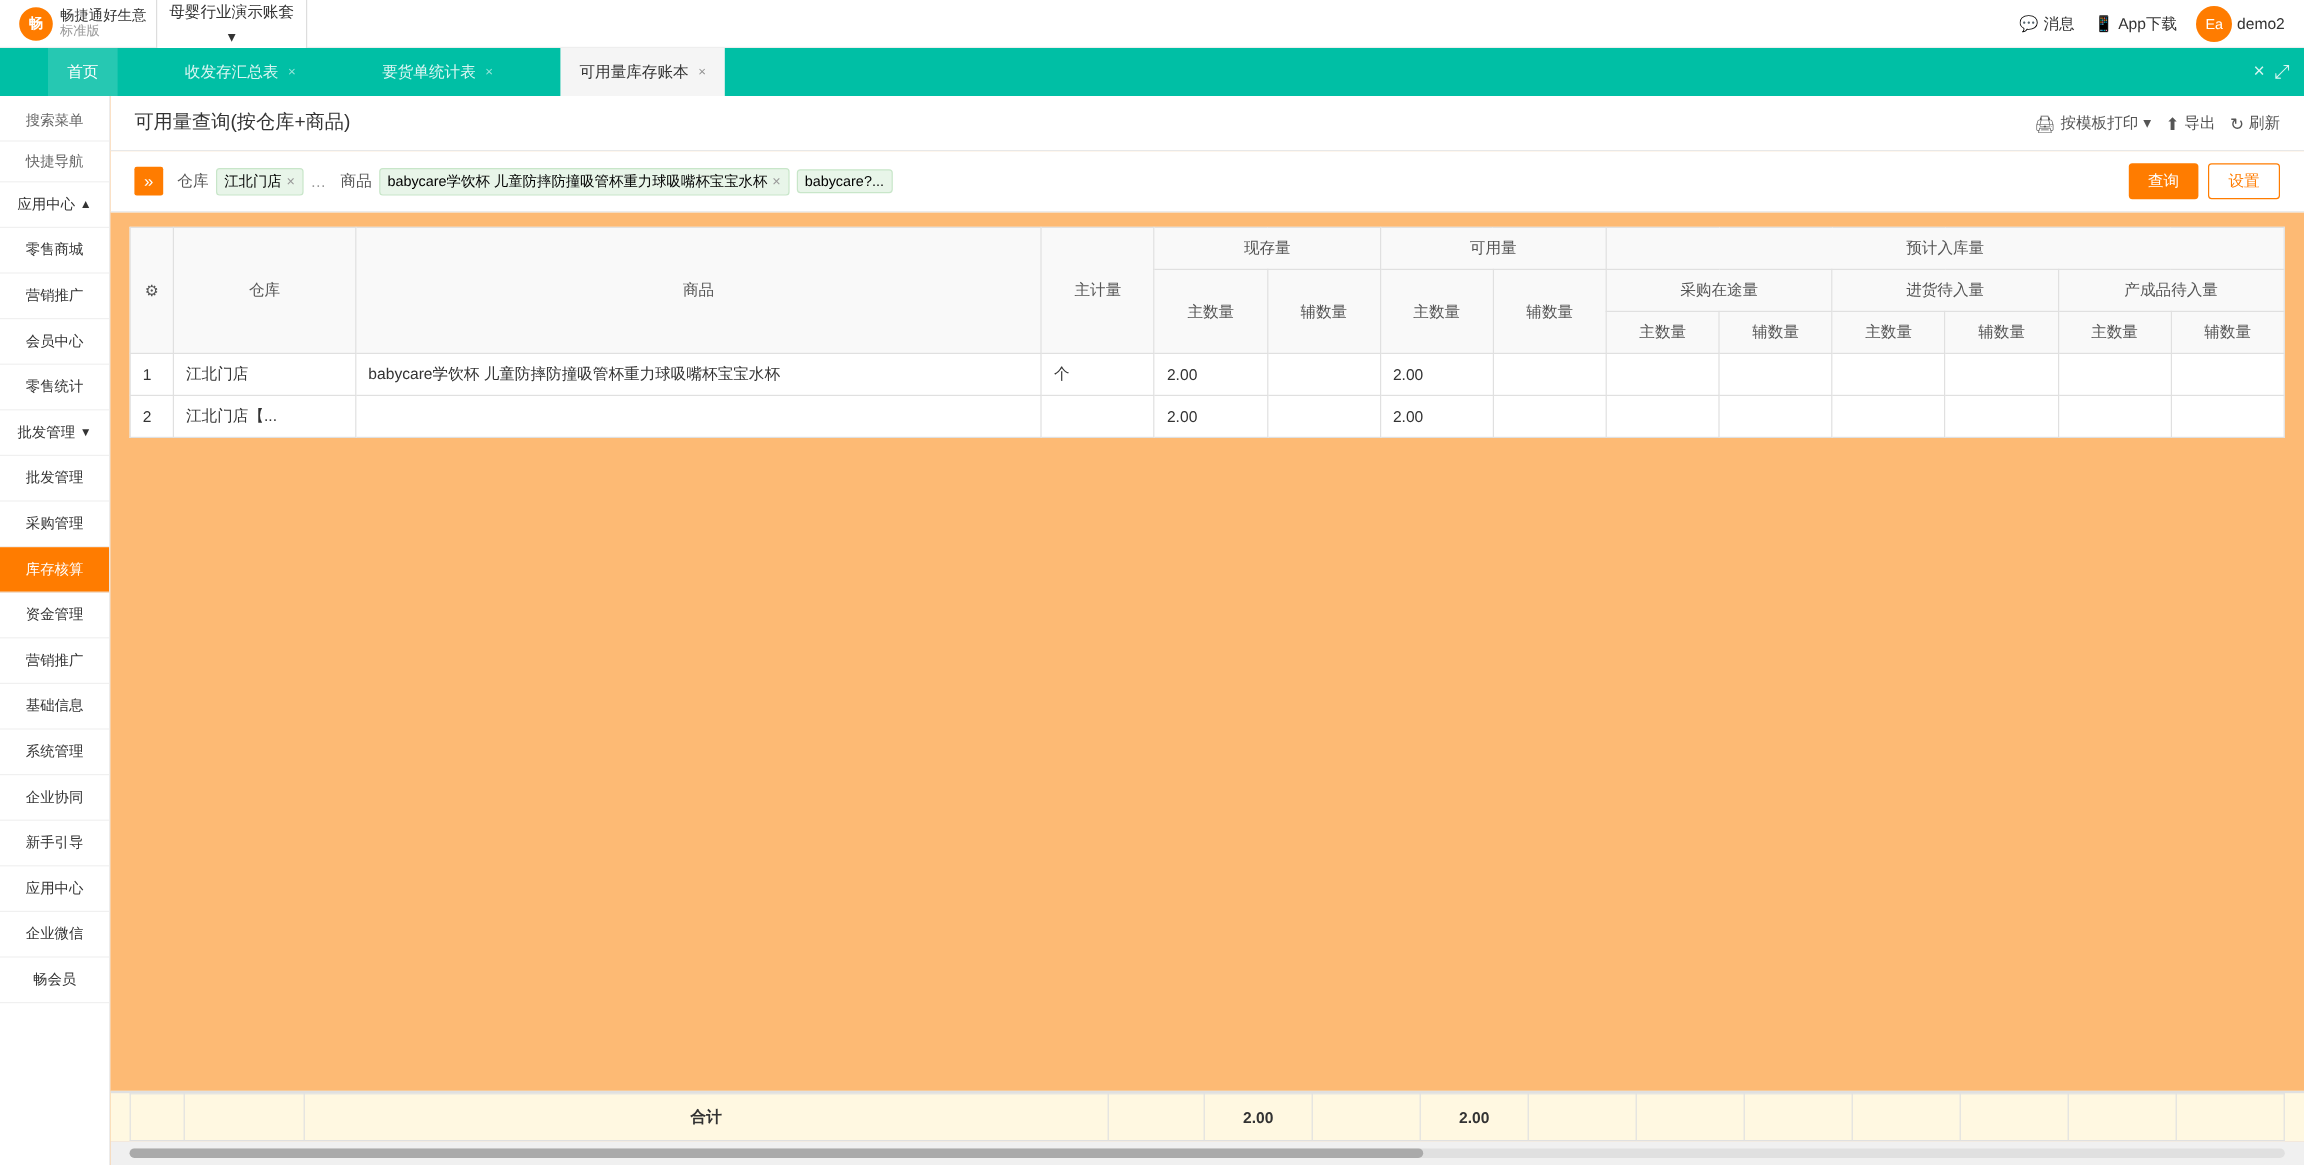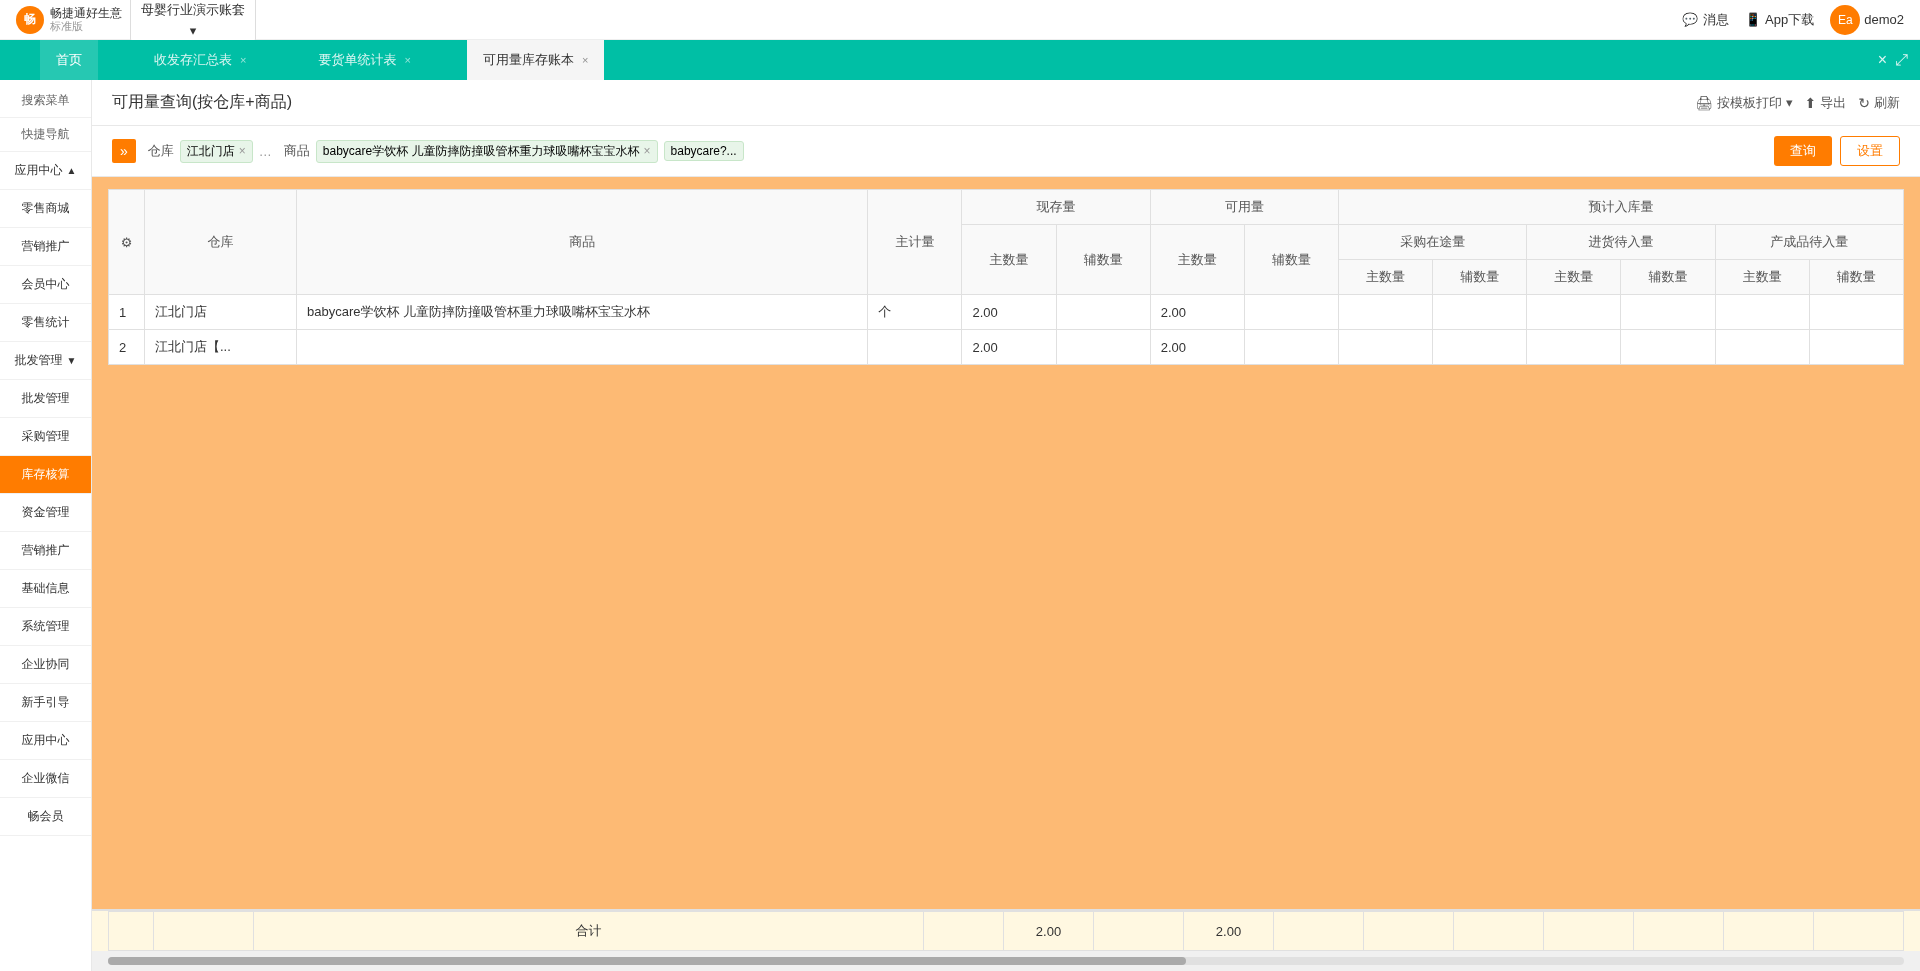--- a/index.html
+++ b/index.html
@@ -324,21 +324,21 @@
       width: 100%;
       border-collapse: collapse;
       font-size: 13px;
       background: #fff8e1;
     }
     .summary-table td {
       padding: 10px 22px;
       border: 1px solid #e0e0e0;
       text-align: center;
       color: #333;
-      font-weight: 400;
+      font-weight: 700;
     }
 
     
     .scrollbar-area {
       height: 20px;
       background: #f0f0f0;
       flex-shrink: 0;
       display: flex;
       align-items: center;
       padding: 0 16px;

